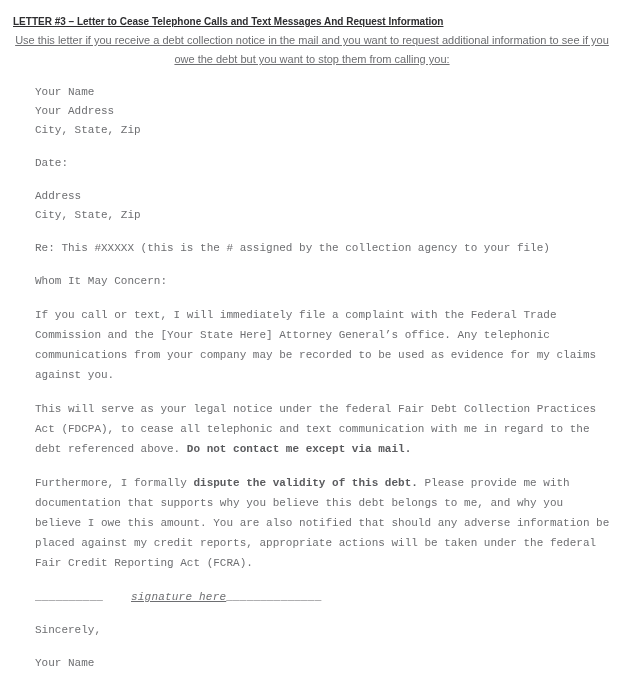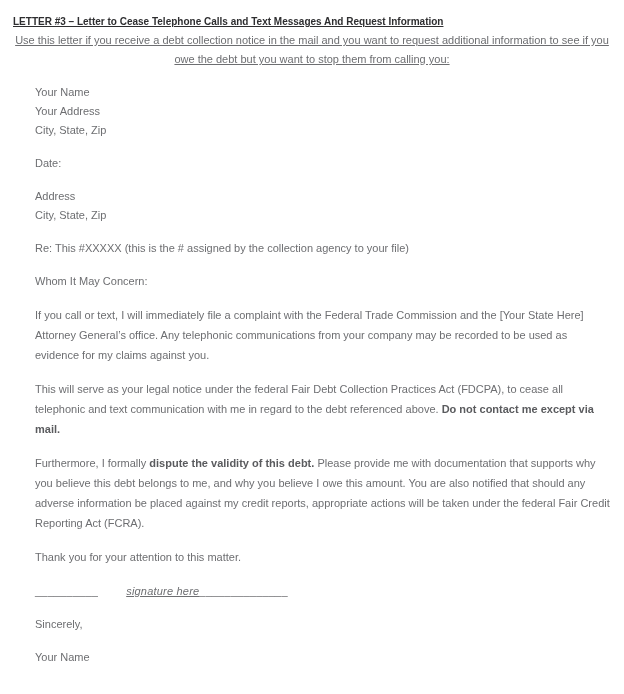--- a/index.html
+++ b/index.html
@@ -31,20 +31,21 @@
   }
   .intro {
     margin: 0 0 14px 0;
     line-height: 19px;
     text-decoration: underline;
     max-width: 598px;
     text-align: center;
   }
   .letter {
     margin-left: 22px;
+    font-family: Liberation Mono, monospace;
   }
   .block {
     margin: 0 0 14px 0;
   }
   .line {
     margin: 0;
     line-height: 19px;
   }
   .para {
     margin: 0 0 14px 0;
@@ -99,21 +100,20 @@
     <div class="block">
       <p class="line">Whom It May Concern:</p>
     </div>
 
     <p class="para">If you call or text, I will immediately file a complaint with the Federal Trade Commission and the [Your State Here] Attorney General’s office. Any telephonic communications from your company may be recorded to be used as evidence for my claims against you.</p>
 
     <p class="para"><span>This will serve as your legal notice under the federal Fair Debt Collection Practices Act (FDCPA), to cease all telephonic and text communication with me in regard to the debt referenced above. </span><span class="b">Do not contact me except via mail.</span></p>
 
     <p class="para"><span>Furthermore, I formally </span><span class="b">dispute the validity of this debt.</span><span> Please provide me with documentation that supports why you believe this debt belongs to me, and why you believe I owe this amount. You are also notified that should any adverse information be placed against my credit reports, appropriate actions will be taken under the federal Fair Credit Reporting Act (FCRA).</span></p>
 
-    <p class="para">Thank you for your attention to this matter.</p>
 
     <p class="sig-line"><span>__________</span><span class="sig-label">signature here</span><span>______________</span></p>
 
     <div class="block">
       <p class="line">Sincerely,</p>
     </div>
 
     <div class="block">
       <p class="line">Your Name</p>
     </div>

